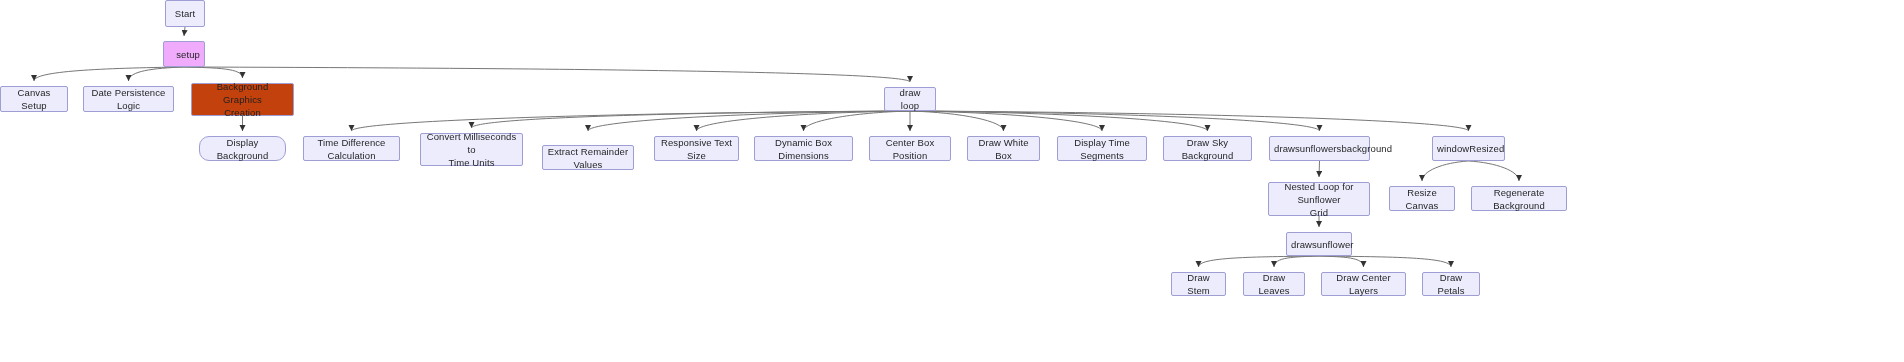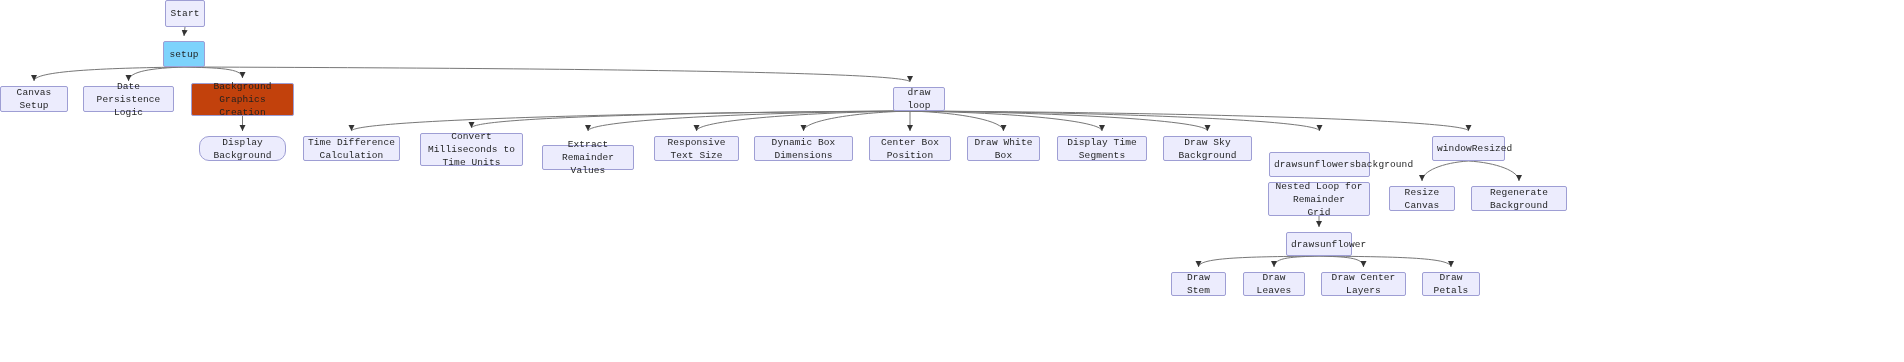--- a/index.html
+++ b/index.html
@@ -9,21 +9,20 @@
   }
   body {
     font-family: "Liberation Sans", sans-serif;
   }
   #diagram-root {
     position: relative;
     width: 1904px;
     height: 352px;
     overflow: hidden;
     background: #ffffff;
-    font-family: Liberation Mono, monospace;
   }
   #edge-layer {
     position: absolute;
     left: 0;
     top: 0;
     width: 1904px;
     height: 362px;
     pointer-events: none;
   }
   .node {
@@ -83,34 +82,34 @@
         <path d="M1319,256 C1252.725,256.88 1198.5,257 1198.5,267" fill="none" stroke="#777777" stroke-width="1" marker-end="url(#arrowhead)"></path>
         <path d="M1319,256 C1294.25,256.88 1274,257 1274,267" fill="none" stroke="#777777" stroke-width="1" marker-end="url(#arrowhead)"></path>
         <path d="M1319,256 C1343.475,256.88 1363.5,257 1363.5,267" fill="none" stroke="#777777" stroke-width="1" marker-end="url(#arrowhead)"></path>
         <path d="M1319,256 C1391.6,256.88 1451,257 1451,267" fill="none" stroke="#777777" stroke-width="1" marker-end="url(#arrowhead)"></path>
       </g>
   </svg>
   <div id="node-group">
       <div class="node" style="left: 165px; top: 0px; width: 40px; height: 27px; background: rgb(236, 236, 253); border-color: rgb(158, 158, 212); color: rgb(31, 32, 32);">
         <span class="node-label">Start</span>
       </div>
-      <div class="node" style="left: 163px; top: 41px; width: 42px; height: 26px; background: #7dd3fc; border-color: rgb(158, 158, 212); color: rgb(31, 32, 32);">
+      <div class="node" style="left: 163px; top: 41px; width: 42px; height: 26px; background: #f0abfc; border-color: rgb(158, 158, 212); color: rgb(31, 32, 32); text-align: right;">
         <span class="node-label">setup</span>
       </div>
       <div class="node" style="left: 0px; top: 86px; width: 68px; height: 26px; background: rgb(236, 236, 253); border-color: rgb(158, 158, 212); color: rgb(31, 32, 32);">
         <span class="node-label">Canvas Setup</span>
       </div>
       <div class="node" style="left: 83px; top: 86px; width: 91px; height: 26px; background: rgb(236, 236, 253); border-color: rgb(158, 158, 212); color: rgb(31, 32, 32);">
         <span class="node-label">Date Persistence Logic</span>
       </div>
       <div class="node" style="left: 191px; top: 83px; width: 103px; height: 33px; background: #c2410c; border-color: rgb(158, 158, 212); color: rgb(31, 32, 32);">
         <span class="node-label">Background Graphics
 Creation</span>
       </div>
-      <div class="node" style="left: 884px; top: 87px; width: 52px; height: 24px; background: rgb(236, 236, 253); border-color: rgb(158, 158, 212); color: rgb(31, 32, 32); margin-left: 9px;">
+      <div class="node" style="left: 884px; top: 87px; width: 52px; height: 24px; background: rgb(236, 236, 253); border-color: rgb(158, 158, 212); color: rgb(31, 32, 32);">
         <span class="node-label">draw loop</span>
       </div>
       <div class="node" style="left: 199px; top: 136px; width: 87px; height: 25px; background: rgb(236, 236, 253); border-color: rgb(158, 158, 212); color: rgb(31, 32, 32); border-radius: 10px;">
         <span class="node-label">Display Background</span>
       </div>
       <div class="node" style="left: 303px; top: 136px; width: 97px; height: 25px; background: rgb(236, 236, 253); border-color: rgb(158, 158, 212); color: rgb(31, 32, 32);">
         <span class="node-label">Time Difference Calculation</span>
       </div>
       <div class="node" style="left: 420px; top: 133px; width: 103px; height: 33px; background: rgb(236, 236, 253); border-color: rgb(158, 158, 212); color: rgb(31, 32, 32);">
         <span class="node-label">Convert Milliseconds to
@@ -130,28 +129,28 @@
       </div>
       <div class="node" style="left: 967px; top: 136px; width: 73px; height: 25px; background: rgb(236, 236, 253); border-color: rgb(158, 158, 212); color: rgb(31, 32, 32);">
         <span class="node-label">Draw White Box</span>
       </div>
       <div class="node" style="left: 1057px; top: 136px; width: 90px; height: 25px; background: rgb(236, 236, 253); border-color: rgb(158, 158, 212); color: rgb(31, 32, 32);">
         <span class="node-label">Display Time Segments</span>
       </div>
       <div class="node" style="left: 1163px; top: 136px; width: 89px; height: 25px; background: rgb(236, 236, 253); border-color: rgb(158, 158, 212); color: rgb(31, 32, 32);">
         <span class="node-label">Draw Sky Background</span>
       </div>
-      <div class="node" style="left: 1269px; top: 152px; width: 101px; height: 25px; background: rgb(236, 236, 253); border-color: rgb(158, 158, 212); color: rgb(31, 32, 32);">
+      <div class="node" style="left: 1269px; top: 136px; width: 101px; height: 25px; background: rgb(236, 236, 253); border-color: rgb(158, 158, 212); color: rgb(31, 32, 32);">
         <span class="node-label">drawsunflowersbackground</span>
       </div>
       <div class="node" style="left: 1432px; top: 136px; width: 73px; height: 25px; background: rgb(236, 236, 253); border-color: rgb(158, 158, 212); color: rgb(31, 32, 32);">
         <span class="node-label">windowResized</span>
       </div>
       <div class="node" style="left: 1268px; top: 182px; width: 102px; height: 34px; background: rgb(236, 236, 253); border-color: rgb(158, 158, 212); color: rgb(31, 32, 32);">
-        <span class="node-label">Nested Loop for Remainder
+        <span class="node-label">Nested Loop for Sunflower
 Grid</span>
       </div>
       <div class="node" style="left: 1389px; top: 186px; width: 66px; height: 25px; background: rgb(236, 236, 253); border-color: rgb(158, 158, 212); color: rgb(31, 32, 32);">
         <span class="node-label">Resize Canvas</span>
       </div>
       <div class="node" style="left: 1471px; top: 186px; width: 96px; height: 25px; background: rgb(236, 236, 253); border-color: rgb(158, 158, 212); color: rgb(31, 32, 32);">
         <span class="node-label">Regenerate Background</span>
       </div>
       <div class="node" style="left: 1286px; top: 232px; width: 66px; height: 24px; background: rgb(236, 236, 253); border-color: rgb(158, 158, 212); color: rgb(31, 32, 32);">
         <span class="node-label">drawsunflower</span>

